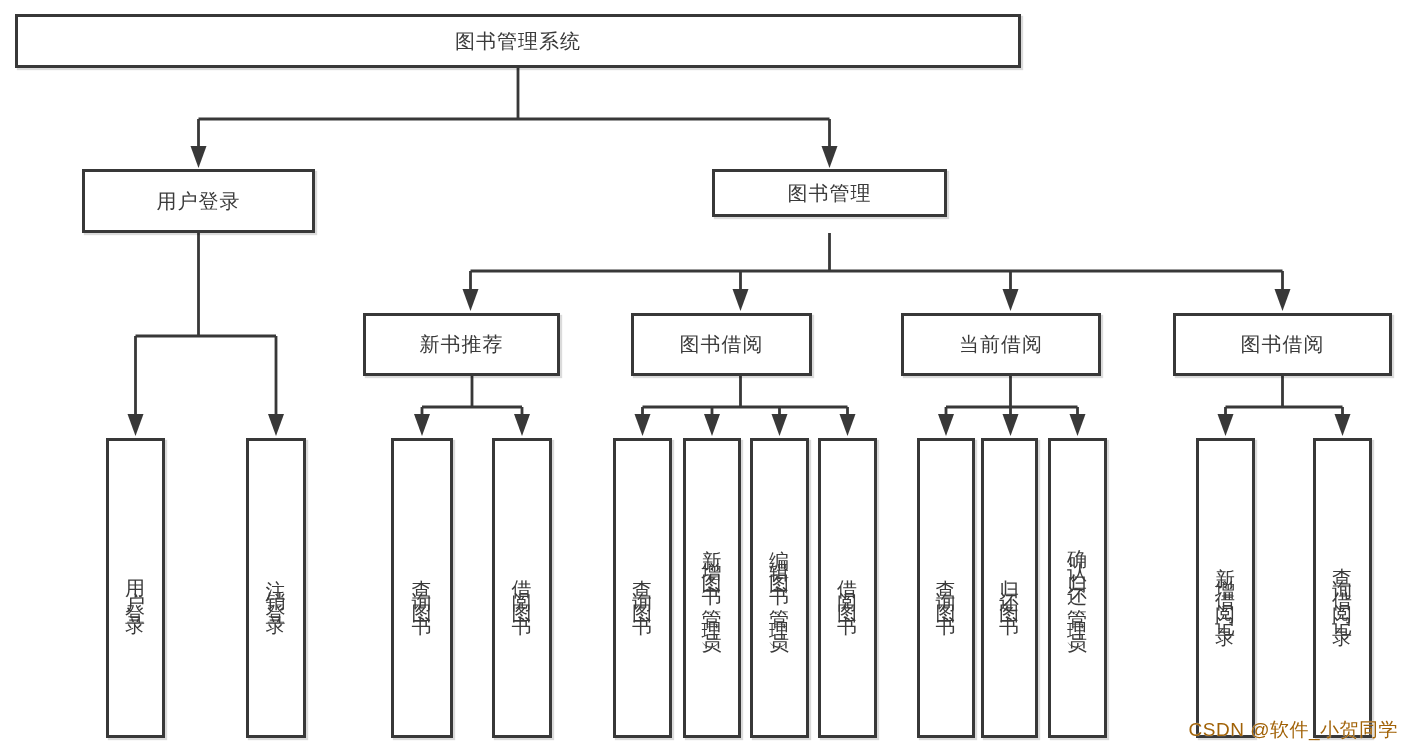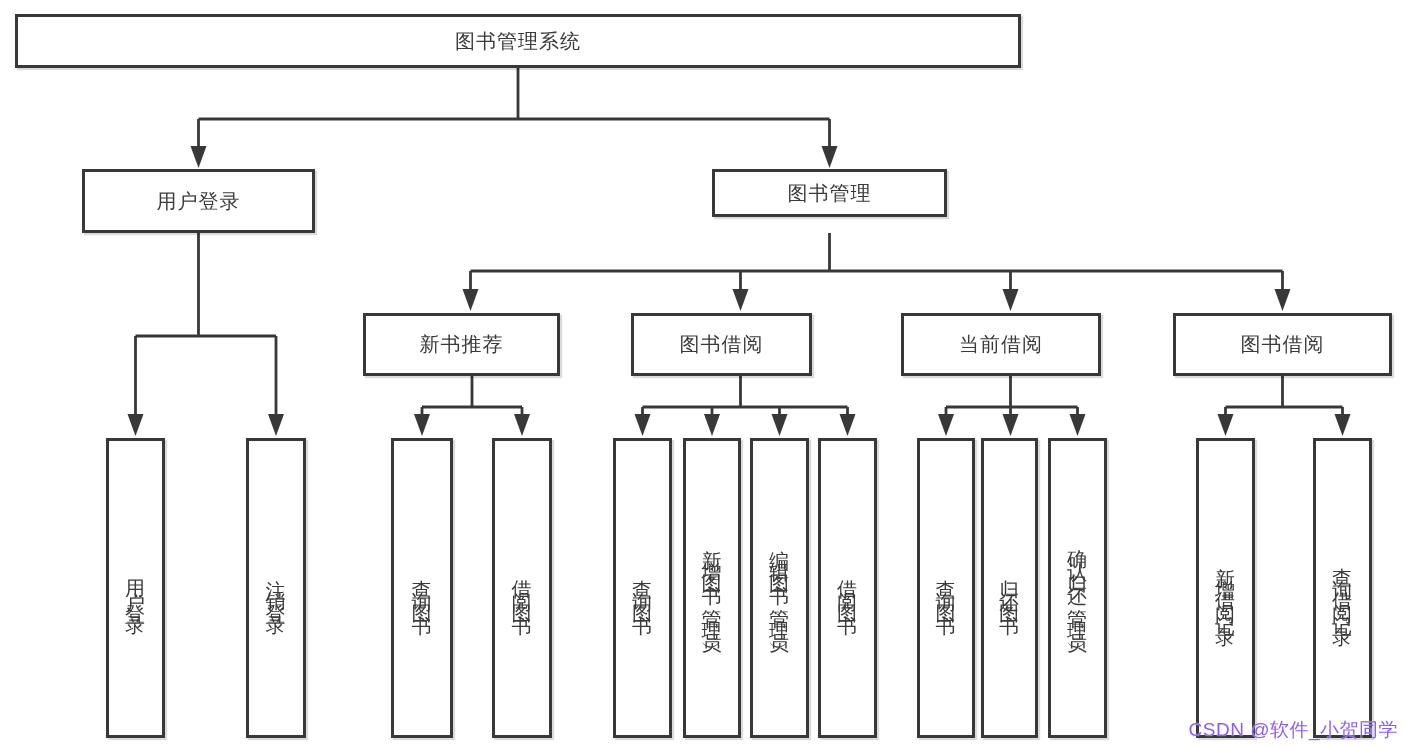--- a/index.html
+++ b/index.html
@@ -42,21 +42,21 @@
     letter-spacing: 12px;
     line-height: 1.0;
     white-space: nowrap;
   }
 
   .watermark {
     position: absolute;
     right: 7px;
     bottom: 4px;
     font-size: 19px;
-    color: #8b5cf6;
+    color: #a16207;
     letter-spacing: 0.5px;
     z-index: 3;
     text-shadow: 0 0 1px #ffffff;
   }
 </style>
 </head>
 <body>
 
 <div class="canvas">
 

